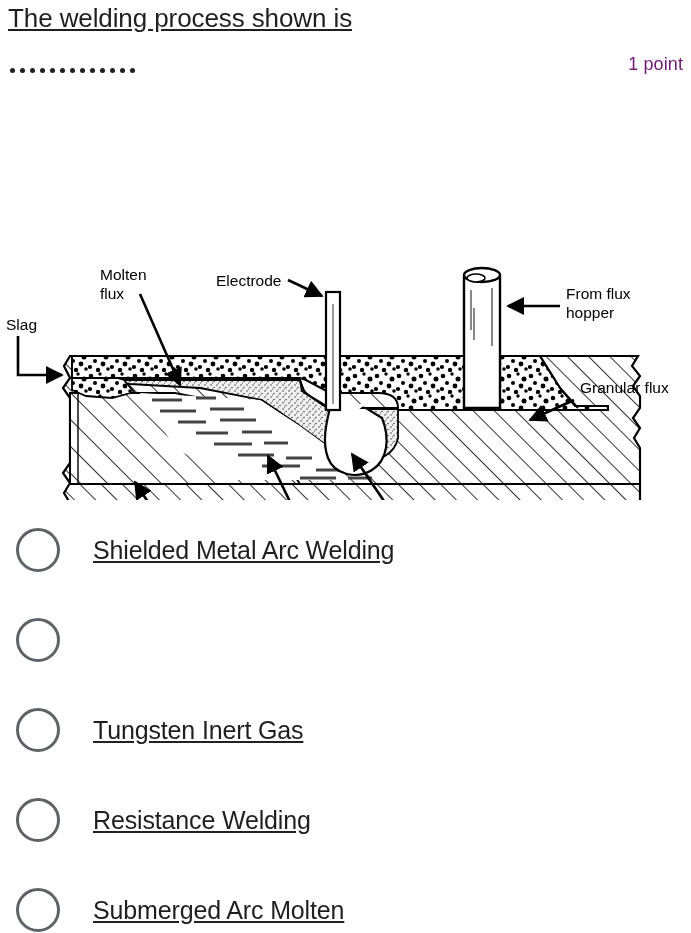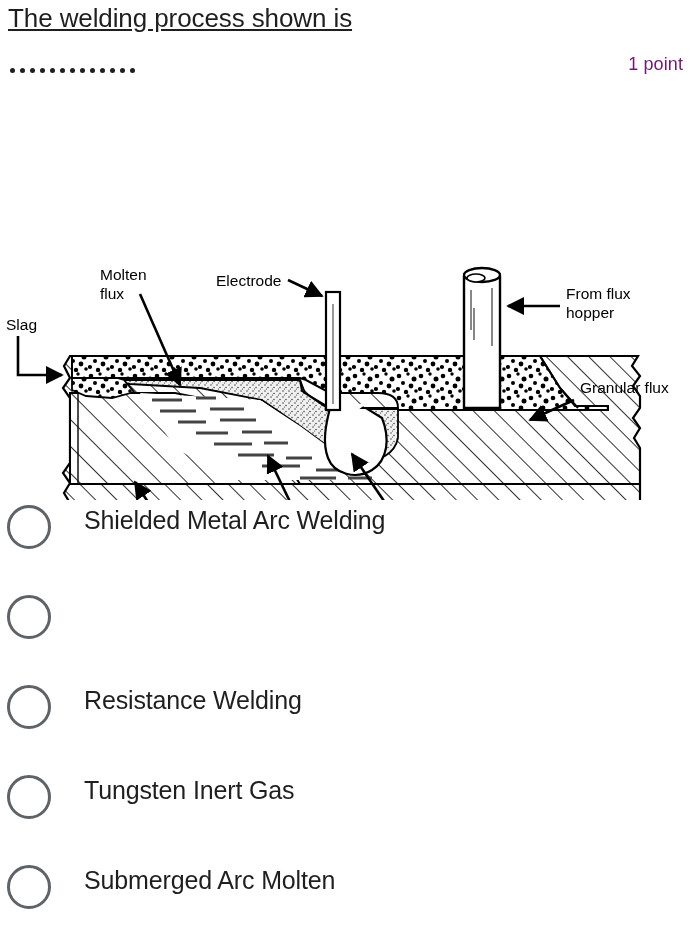--- a/index.html
+++ b/index.html
@@ -74,24 +74,25 @@
 
   
   .options {
     position: absolute;
     left: 0;
     top: 505px;
     width: 691px;
   }
   .option-row {
     display: flex;
-    align-items: flex-start;
+    align-items: center;
     height: 90px;
-    padding-left: 7px;
+    padding-left: 16px;
     box-sizing: border-box;
+    text-decoration: underline;
   }
   .radio-outer {
     width: 44px;
     height: 44px;
     flex: 0 0 44px;
     border: 3px solid #5f6368;
     border-radius: 50%;
     box-sizing: border-box;
     background: #ffffff;
   }
@@ -281,26 +282,26 @@
     <span class="radio-outer"></span>
     <span class="option-label">Shielded Metal Arc Welding</span>
   </div>
 
   <div class="option-row">
     <span class="radio-outer"></span>
   </div>
 
   <div class="option-row">
     <span class="radio-outer"></span>
+    <span class="option-label">Tungsten Inert Gas</span>
+  </div>
+
+  <div class="option-row">
+    <span class="radio-outer"></span>
     <span class="option-label">Resistance Welding</span>
   </div>
 
   <div class="option-row">
     <span class="radio-outer"></span>
-    <span class="option-label">Tungsten Inert Gas</span>
-  </div>
-
-  <div class="option-row">
-    <span class="radio-outer"></span>
     <span class="option-label">Submerged Arc Molten</span>
   </div>
 
 </div>
 
 </body></html>

